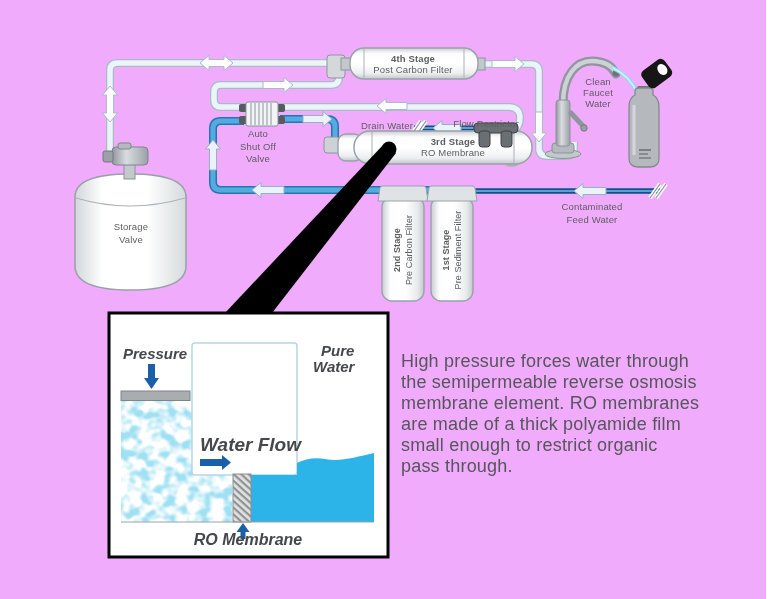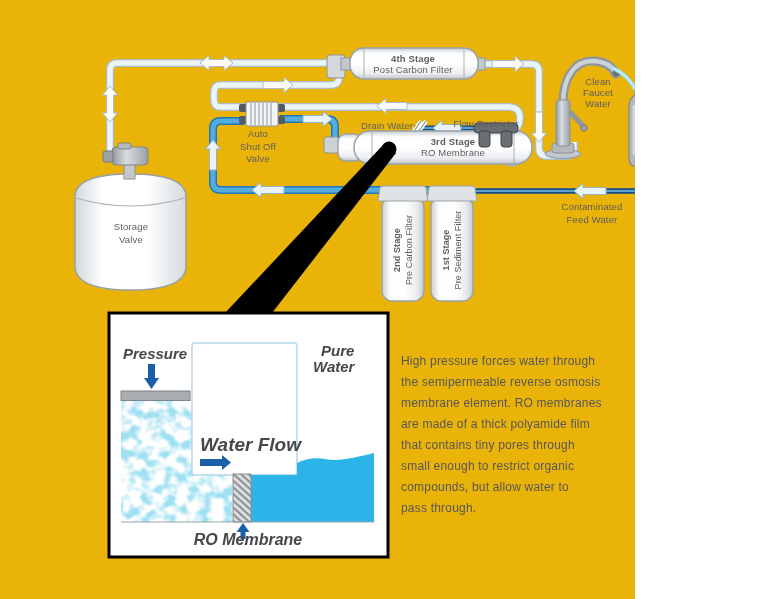--- a/index.html
+++ b/index.html
@@ -1,27 +1,27 @@
 <!DOCTYPE html>
 <html><head>
 <meta charset="utf-8">
 <style>
   html,body{margin:0;padding:0;background:#fff;}
-  #stage{position:relative;width:635px;height:599px;background:#eab308;overflow:hidden;
+  #stage{position:relative;width:766px;height:599px;background:#f0abfc;overflow:hidden;
          font-family:"Liberation Sans",sans-serif;}
   #stage svg{position:absolute;left:0;top:0;}
   .lbl{position:absolute;font-size:9.5px;line-height:12.6px;color:#5d5e60;text-align:center;
        transform:translateX(-50%);white-space:nowrap;letter-spacing:.15px;z-index:3;}
   .lbl.tight{line-height:11px;}
   .b{font-weight:bold;}
   .vlabel{position:absolute;transform:translate(-50%,-50%) rotate(-90deg);text-align:center;
           font-size:9px;line-height:11.5px;color:#5d5e60;white-space:nowrap;z-index:3;letter-spacing:.1px;}
   .ins{position:absolute;font-style:italic;font-weight:bold;font-size:15px;color:#46474a;
        line-height:16px;white-space:nowrap;z-index:4;text-align:right;}
-  .desc{position:absolute;left:401px;top:351px;font-size:12px;line-height:21px;color:#56575b;
+  .desc{position:absolute;left:401px;top:351px;font-size:18px;line-height:21px;color:#56575b;
         letter-spacing:.2px;z-index:3;}
 </style>
 </head>
 <body>
 
 <div id="stage">
 
 <svg width="768" height="599" viewBox="0 0 768 599">
   <defs>
     <linearGradient id="gCylV" x1="0" y1="0" x2="0" y2="1">
@@ -299,19 +299,17 @@
 
 <div class="ins" style="left:200px;top:437px;font-size:19px;">Water Flow</div>
 
 <div class="ins" style="left:248px;top:532px;transform:translateX(-50%);font-size:16px;">RO Membrane</div>
 
 <div class="desc">
   <div>High pressure forces water through</div>
   <div>the semipermeable reverse osmosis</div>
   <div>membrane element. RO membranes</div>
   <div>are made of a thick polyamide film</div>
-  <div>that contains tiny pores through</div>
   <div>small enough to restrict organic</div>
-  <div>compounds, but allow water to</div>
   <div>pass through.</div>
 </div>
 
 </div>
 
 </body></html>

